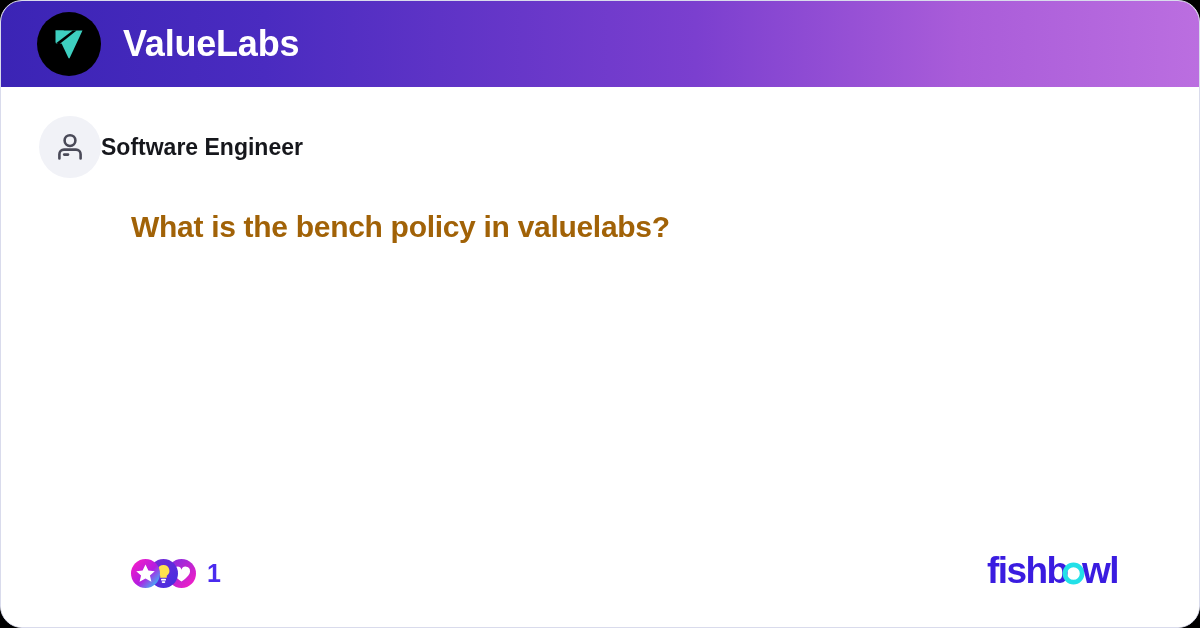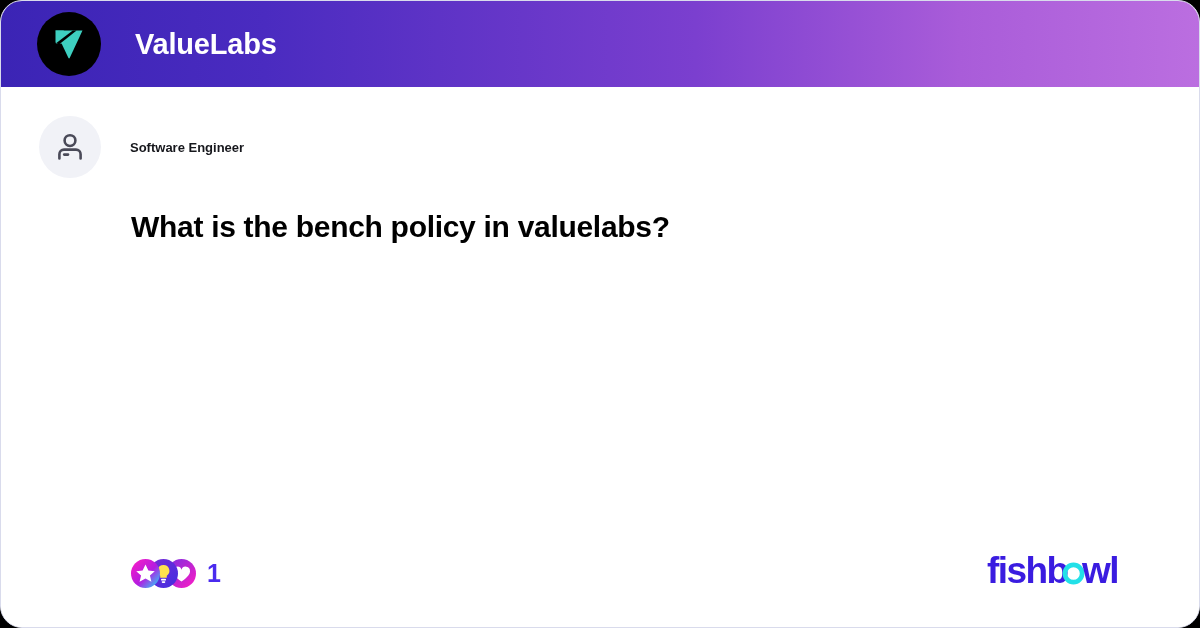--- a/index.html
+++ b/index.html
@@ -46,23 +46,23 @@
     border-radius: 50%;
     background: #000000;
     flex: 0 0 auto;
     display: flex;
     align-items: center;
     justify-content: center;
   }
   .brand-logo svg { display: block; }
 
   .brand-name {
-    margin-left: 34px;
+    margin-left: 22px;
     color: #ffffff;
-    font-size: 29px;
+    font-size: 36px;
     font-weight: bold;
     letter-spacing: -0.2px;
     line-height: 1;
     white-space: nowrap;
   }
 
   
   .body {
     position: relative;
     height: calc(628px - 86px);
@@ -83,36 +83,35 @@
     border-radius: 50%;
     background: #f1f2f7;
     display: flex;
     align-items: center;
     justify-content: center;
     flex: 0 0 auto;
   }
   .avatar svg { display: block; }
 
   .author-title {
-    margin-left: 29px;
-    font-size: 13px;
+    font-size: 23px;
     font-weight: bold;
     color: #16171c;
     line-height: 1;
     white-space: nowrap;
   }
 
   .post-question {
     position: absolute;
     left: 130px;
     top: 120px;
     width: 960px;
     font-size: 30px;
     font-weight: bold;
-    color: #000000;
+    color: #a16207;
     line-height: 1.3;
     letter-spacing: -0.3px;
   }
 
   
   .footer {
     position: absolute;
     left: 0;
     right: 0;
     bottom: 36px;

